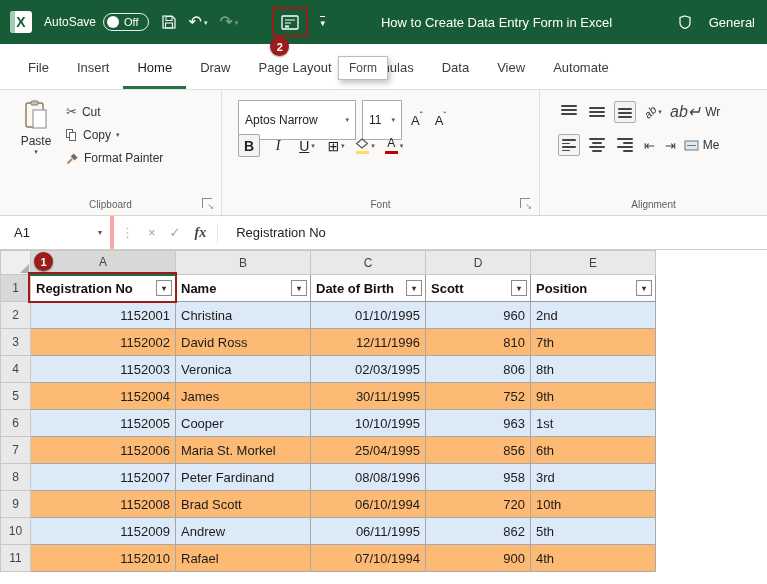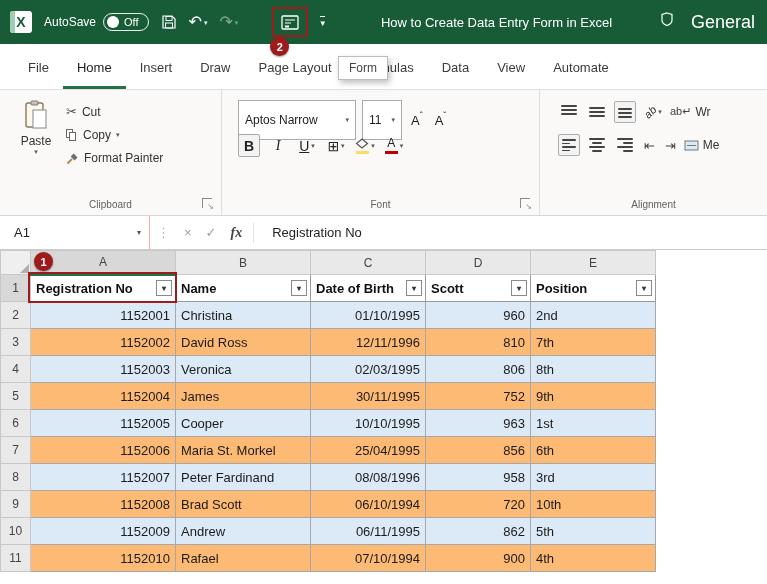--- a/index.html
+++ b/index.html
@@ -14,21 +14,21 @@
   .as-pill { display:flex; align-items:center; gap:5px; border:1px solid rgba(255,255,255,.9); border-radius:10px; padding:2px 9px 2px 3px; }
   .knob { width:12px; height:12px; border-radius:50%; background:#fff; }
   .as-state { font-size:11px; }
   .tb-btn { display:flex; align-items:center; gap:2px; font-size:16px; line-height:1; cursor:default; }
   .tb-btn .mini-caret { font-size:7px; color:#fff; opacity:.9; }
   .tb-btn.dim { opacity:.45; }
   .form-wrap { position:relative; margin-left:22px; }
   .form-btn { width:36px; height:30px; border:2px solid #9E1B1B; display:flex; align-items:center; justify-content:center; }
   .qat-caret { border-top:1.5px solid #fff; font-size:9px; padding-top:2px; }
   .doc-title { font-size:13px; margin-left:44px; white-space:nowrap; }
-  .sensitivity { margin-left:auto; display:flex; align-items:flex-start; gap:18px; font-size:18px; white-space:nowrap; padding-right:2px; }
+  .sensitivity { margin-left:auto; display:flex; align-items:center; gap:18px; font-size:13px; white-space:nowrap; padding-right:2px; }
 
   .badge { position:absolute; width:19px; height:19px; border-radius:50%; background:#9E1B1B; color:#fff; font-size:11px; font-weight:bold; display:flex; align-items:center; justify-content:center; box-shadow:0 1px 2px rgba(0,0,0,.4); z-index:40; }
   .badge2 { left:-2px; top:30px; }
 
   
   .tabs-row { height:46px; background:#fff; border-bottom:1px solid #E1DFDD; display:flex; align-items:flex-end; padding-left:14px; }
   .tab { padding:9px 14px 11px; font-size:13px; color:#3b3b3b; border-bottom:3px solid transparent; white-space:nowrap; }
   .tab.active { color:#1b1b1b; border-bottom:3px solid #217346; }
 
   
@@ -76,25 +76,25 @@
   .ali i { display:block; height:2px; background:#444; border-radius:1px; width:100%; }
   .ali.boxed { border:1px solid #ACACAC; border-radius:2px; background:#F3F3F3; }
   .v-top { justify-content:flex-start; } .v-mid { justify-content:center; } .v-bot { justify-content:flex-end; }
   .h-icons { justify-content:center; }
   .h-left i:nth-child(2), .h-left i:nth-child(4) { width:60%; }
   .h-center i:nth-child(2), .h-center i:nth-child(4) { width:60%; margin:0 auto; }
   .h-right i:nth-child(2), .h-right i:nth-child(4) { width:60%; margin-left:auto; }
   .rot-ab { display:inline-block; transform:rotate(-45deg); font-size:11px; font-style:italic; color:#333; }
   .indent { font-size:13px; color:#444; padding:0 2px; }
   .wrap-btn, .merge-btn { display:flex; align-items:center; gap:4px; font-size:12px; color:#333; white-space:nowrap; }
-  .wrap-ic { font-size:11px; color:#444; }
+  .wrap-ic { font-size:16px; font-style:italic; color:#444; }
 
   
   .formula-bar { height:34px; background:#fff; border-bottom:1px solid #CFCDCB; display:flex; align-items:center; font-size:13px; color:#222; }
-  .name-box { width:150px; height:100%; display:flex; align-items:center; padding-left:14px; gap:8px; border-right:1px solid #fca5a5; }
+  .name-box { width:114px; height:100%; display:flex; align-items:center; padding-left:14px; gap:8px; border-right:4px solid #fca5a5; }
   .name-box .val { flex:1; }
   .nb-caret { font-size:8px; color:#555; margin-right:8px; }
   .vdots { color:#B5B5B5; font-size:13px; margin:0 7px; }
   .fb-ic { color:#A0A0A0; font-size:13px; margin:0 7px; }
   .fb-fx { font-family:"Liberation Serif", serif; font-style:italic; font-weight:bold; color:#444; font-size:14px; margin:7px 7px; }
   .fb-sep { width:1px; height:20px; background:#E4E4E4; margin:0 4px; }
   .fb-value { margin-left:14px; }
 
   
   .sheet { border-collapse:collapse; table-layout:fixed; width:655px; font-size:13px; }
@@ -168,22 +168,22 @@
     <div class="sensitivity">
       <svg width="12" height="14" viewBox="0 0 12 14">
         <path d="M6 1 L11 2.5 V8 C11 11 8.5 12.7 6 13.5 C3.5 12.7 1 11 1 8 V2.5 Z" fill="none" stroke="#fff" stroke-width="1.2"></path>
       </svg>
       <span>General</span>
     </div>
   </div>
 
   <div class="tabs-row">
       <div class="tab">File</div>
+      <div class="tab">Insert</div>
       <div class="tab active">Home</div>
-      <div class="tab">Insert</div>
       <div class="tab">Draw</div>
       <div class="tab">Page Layout</div>
       <div class="tab">Formulas</div>
       <div class="tab">Data</div>
       <div class="tab">View</div>
       <div class="tab">Automate</div>
     </div>
 
   <div class="ribbon">
 

